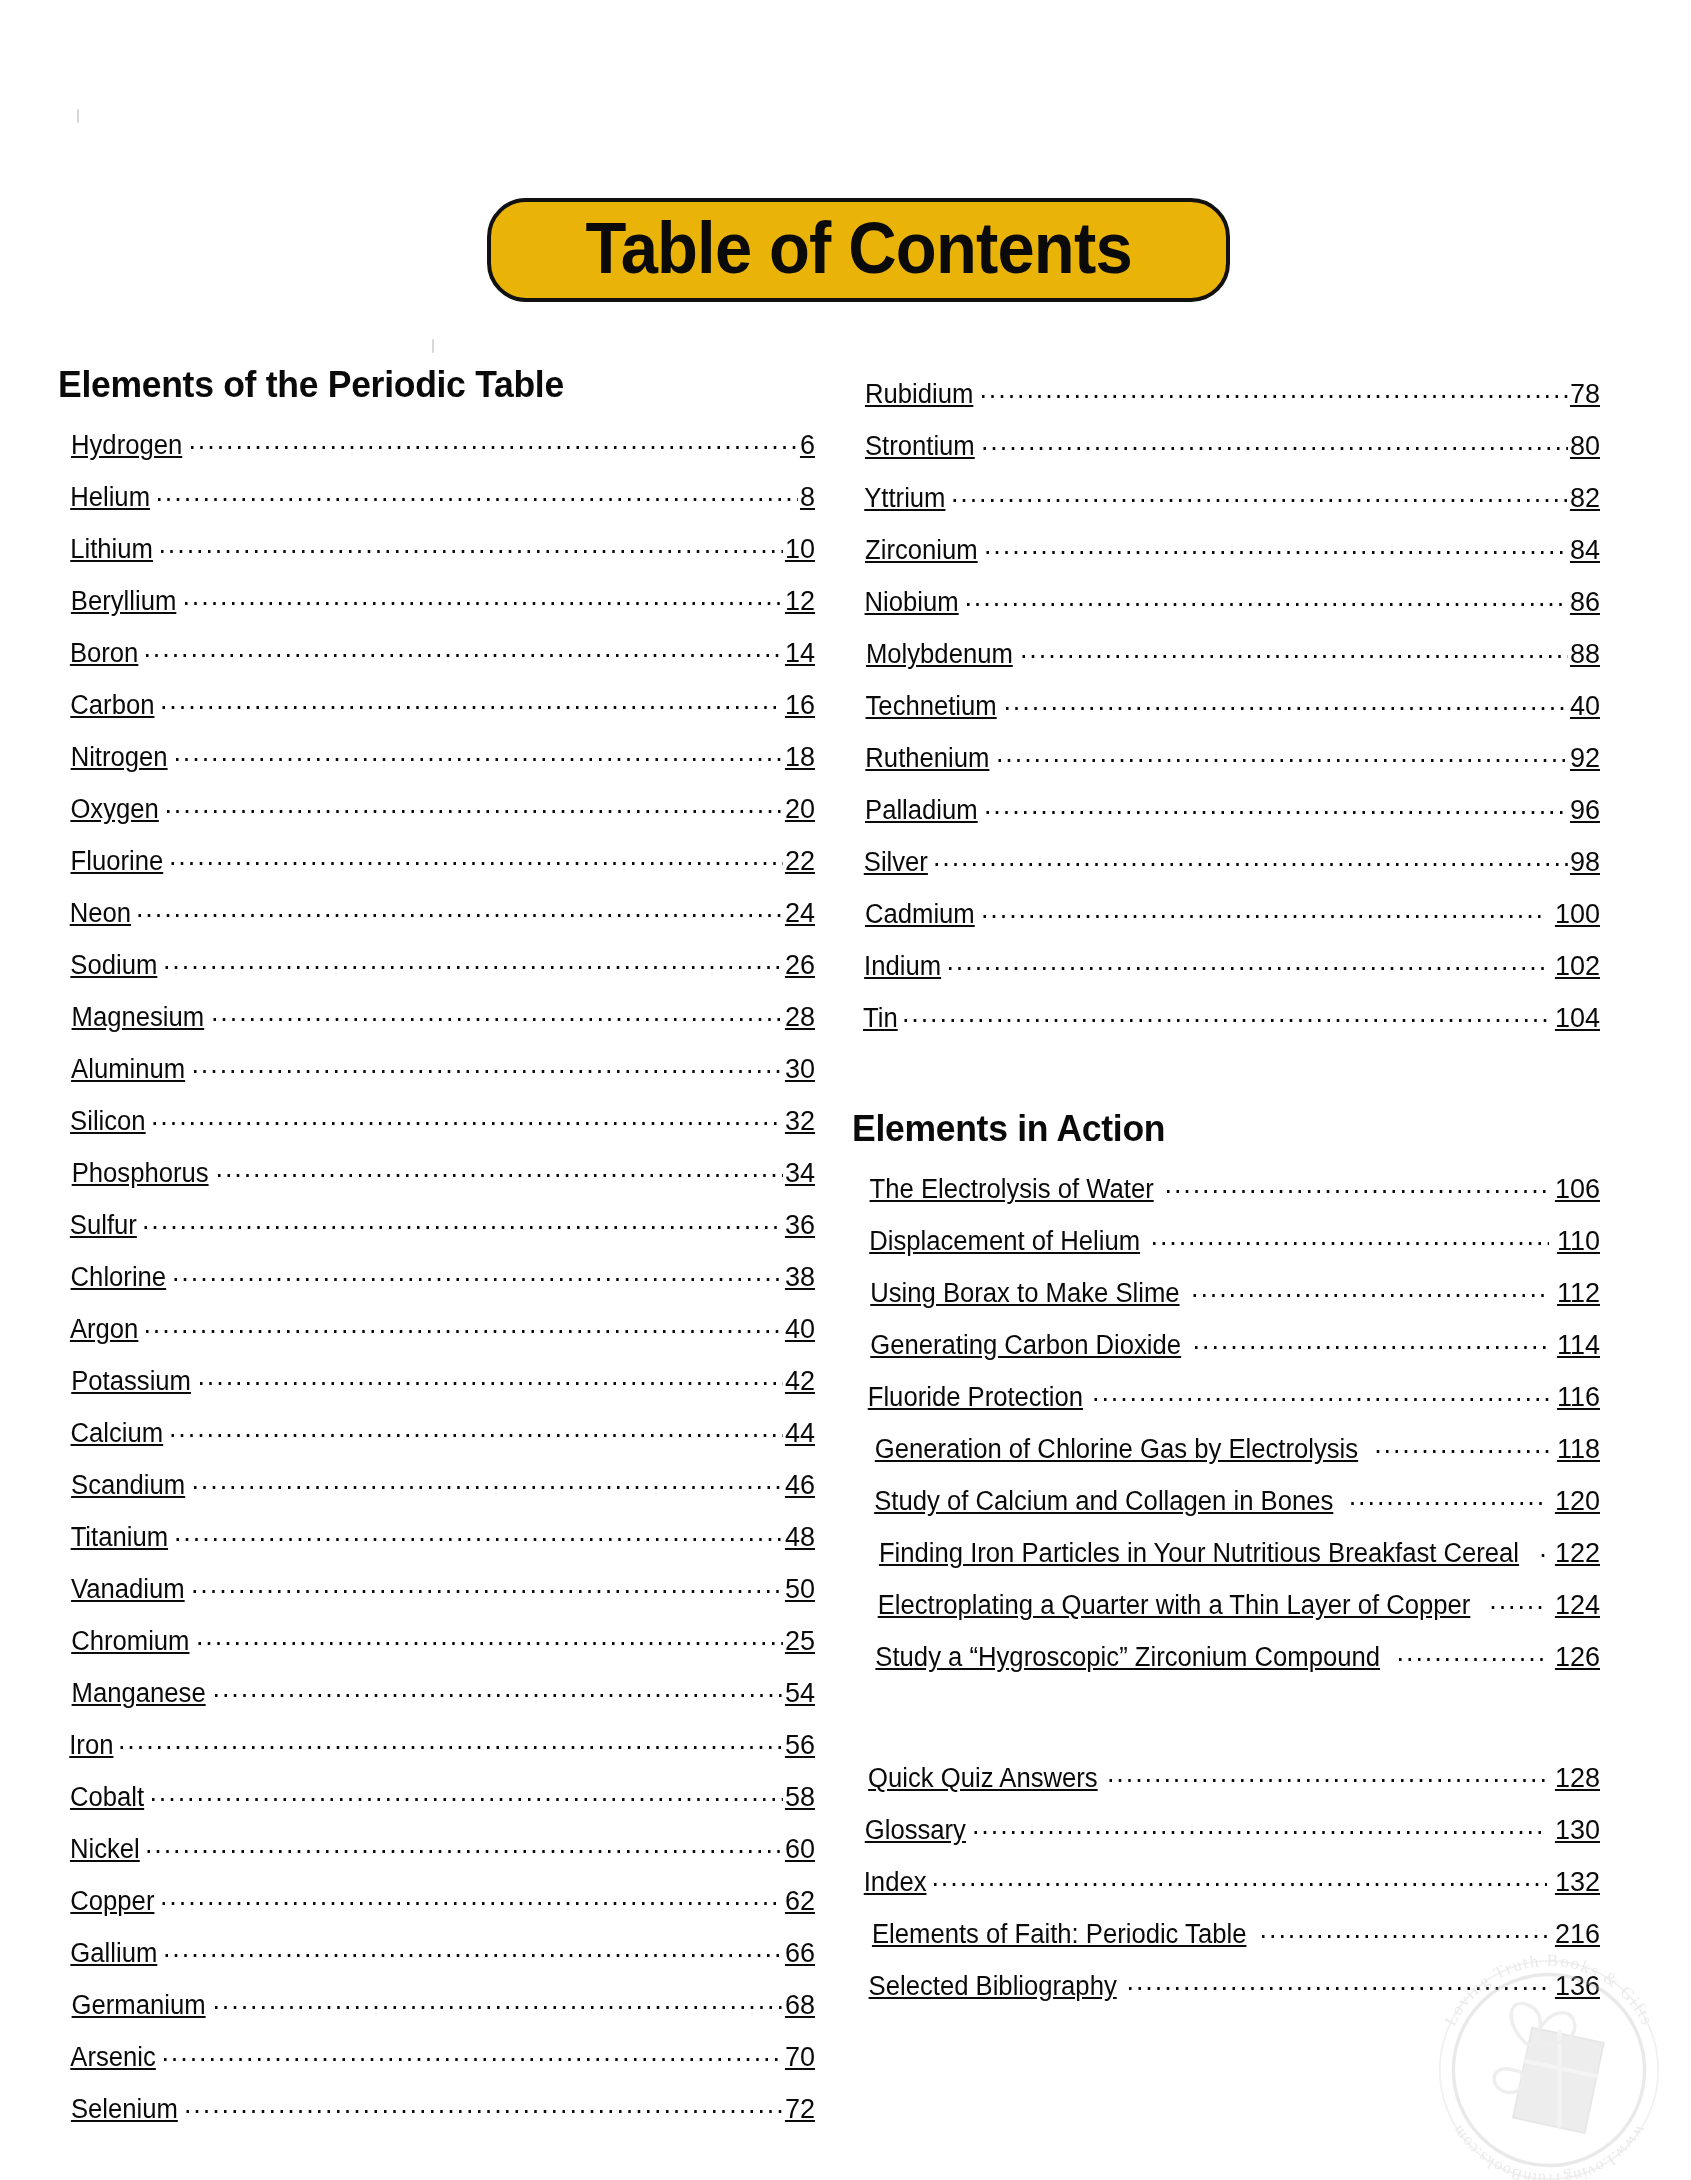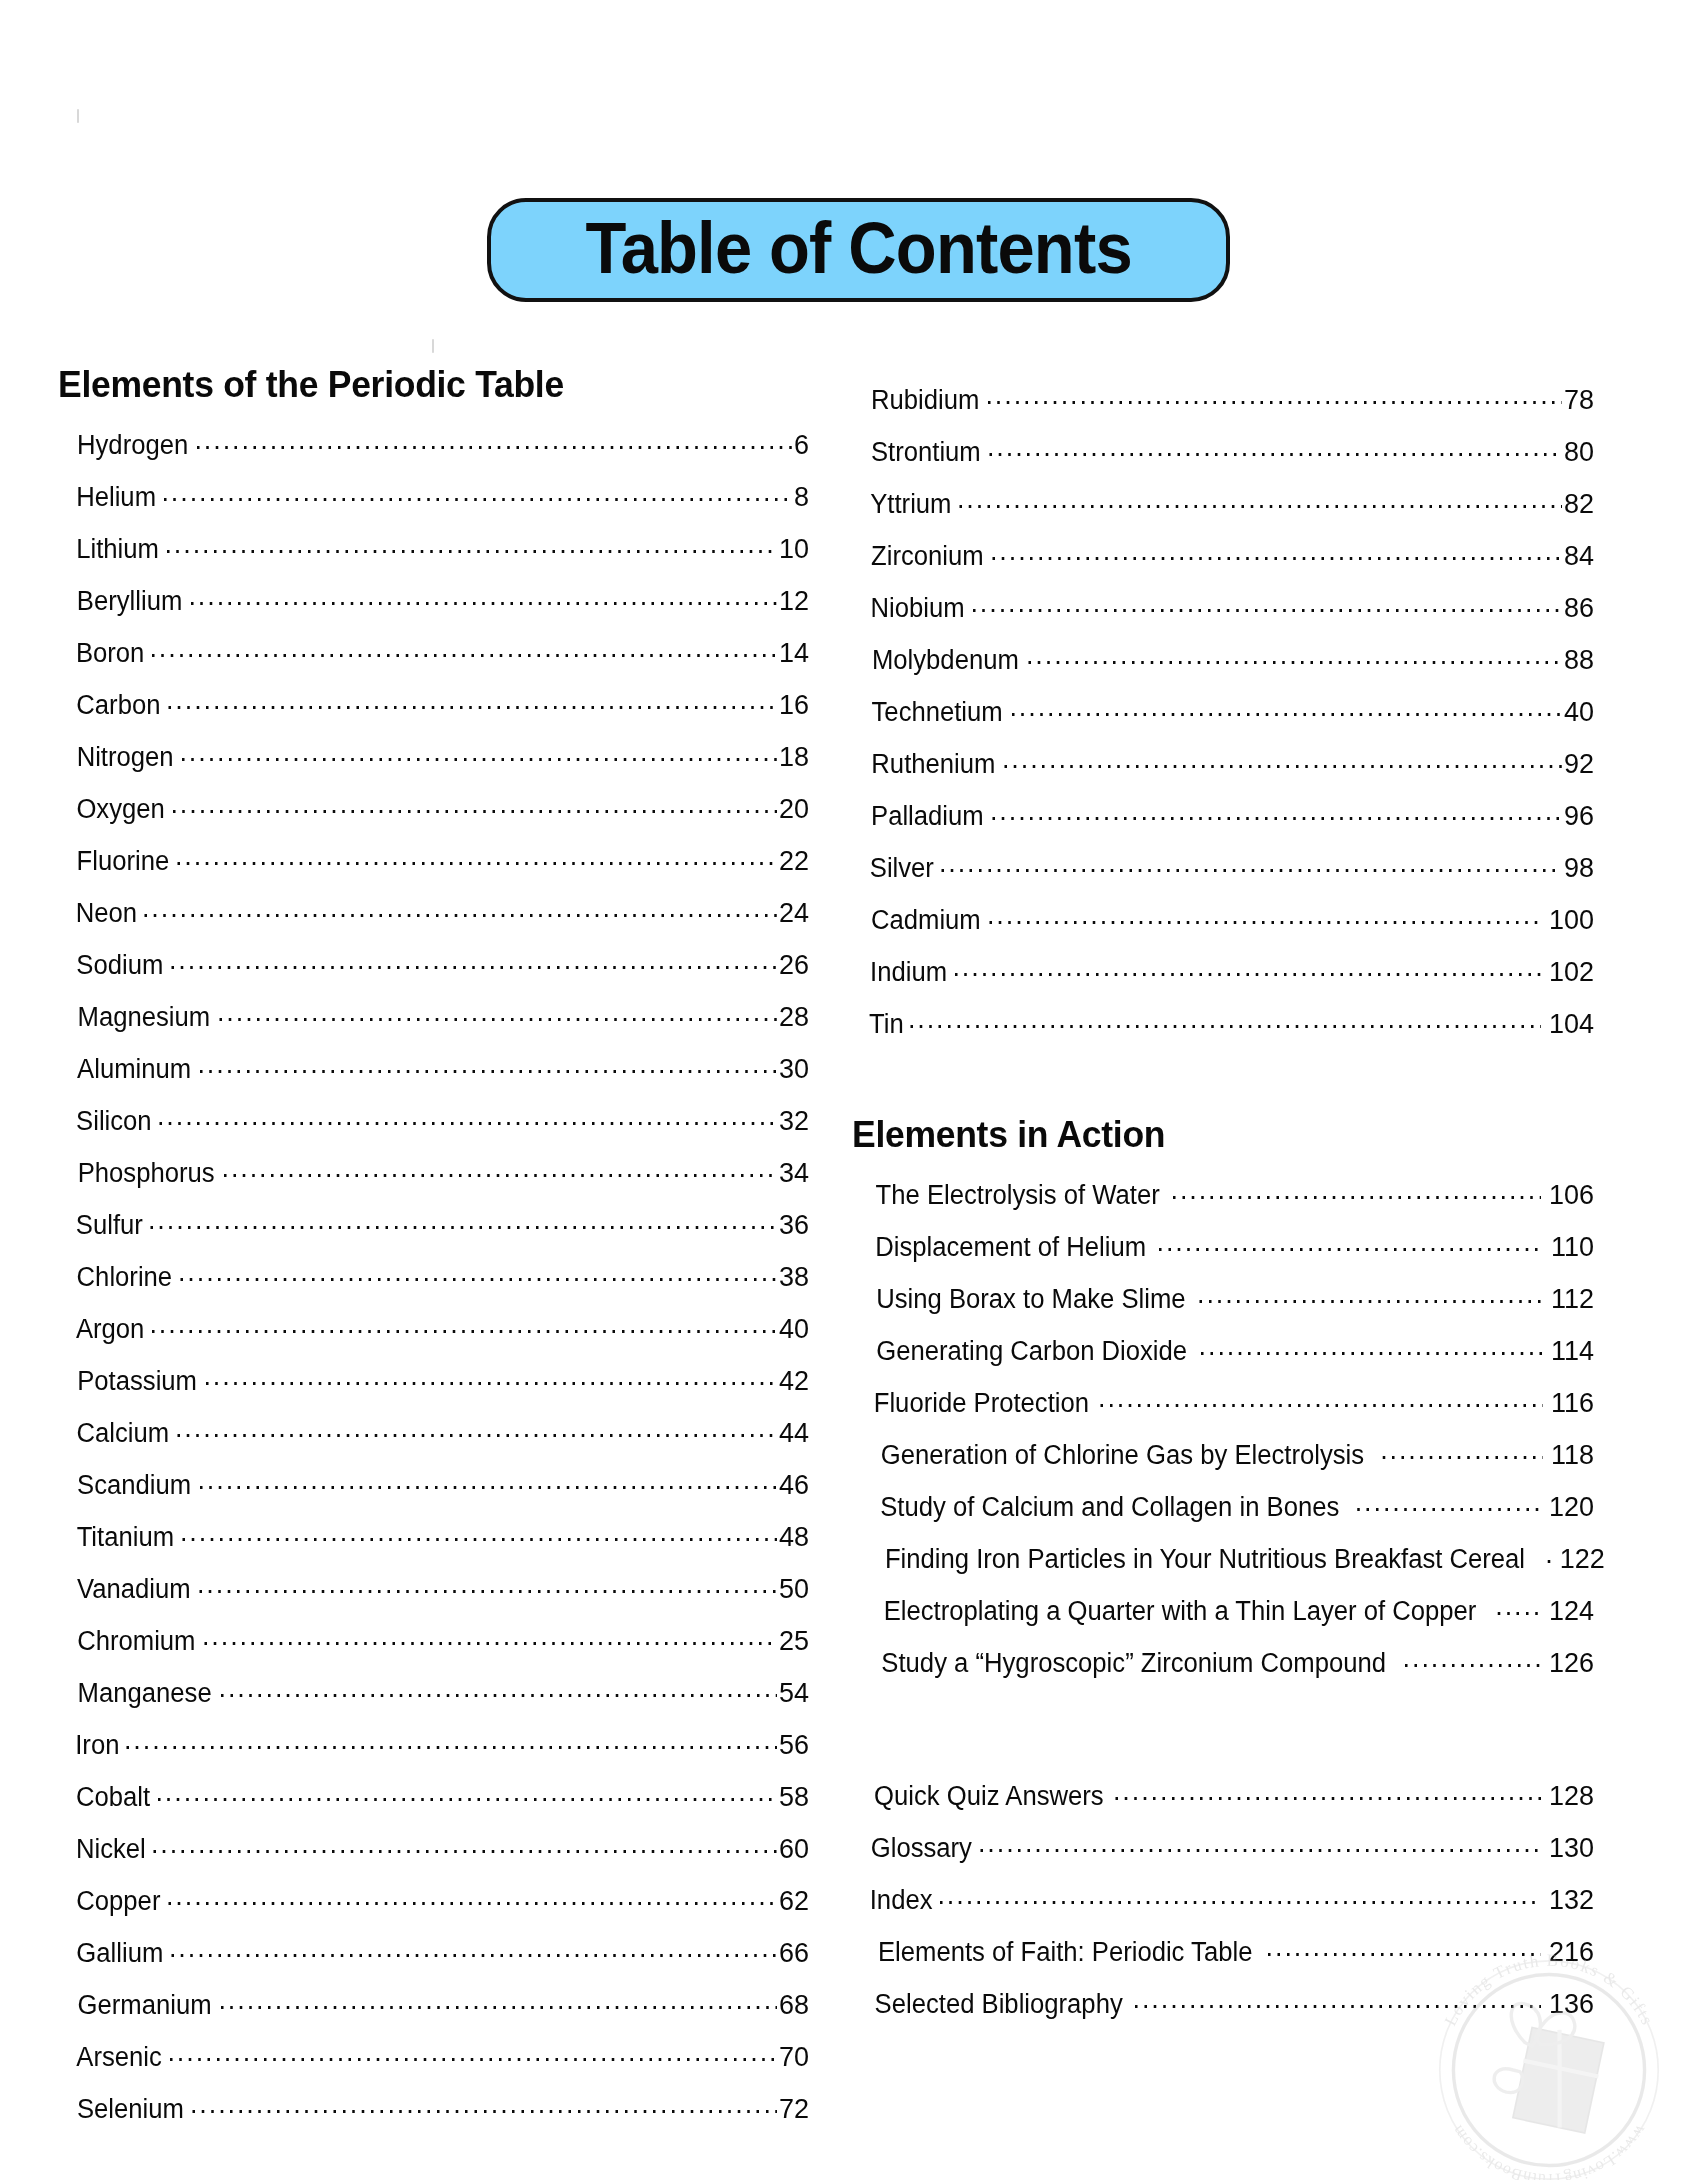--- a/index.html
+++ b/index.html
@@ -19,21 +19,21 @@
 
   
   #title-banner {
     position: absolute;
     left: 487px;
     top: 198px;
     width: 743px;
     height: 104px;
     border: 4.3px solid #111111;
     border-radius: 39px;
-    background: #7dd3fc;
+    background: #eab308;
     box-sizing: border-box;
     display: flex;
     align-items: center;
     justify-content: center;
   }
   #title-text {
     font-size: 72px;
     font-weight: 700;
     letter-spacing: -0.9px;
     line-height: 1;
@@ -61,22 +61,23 @@
     transform-origin: left center;
     white-space: nowrap;
   }
   #right-column .section-heading.secondary {
     margin-top: 58px;
   }
 
   
   .toc-list {
     list-style: none;
-    margin: 16px;
+    margin: 10px;
     padding: 0;
+    text-decoration: underline;
   }
   .toc-entry {
     display: flex;
     align-items: baseline;
     font-size: 27px;
     line-height: 1;
     height: 52px;
     white-space: nowrap;
   }
   .toc-entry .entry-title {

